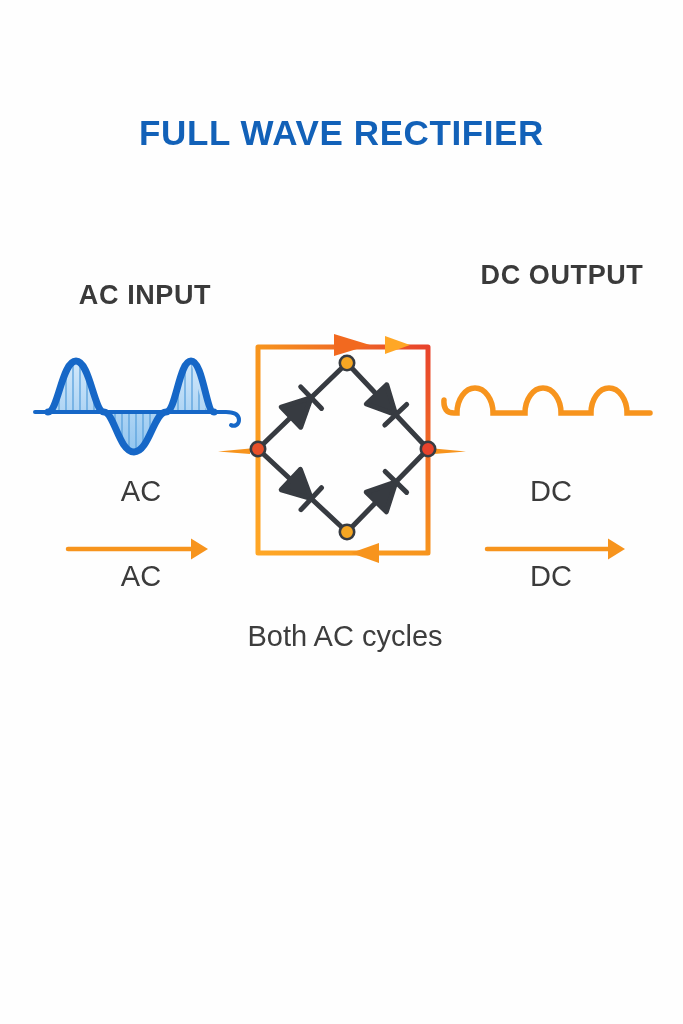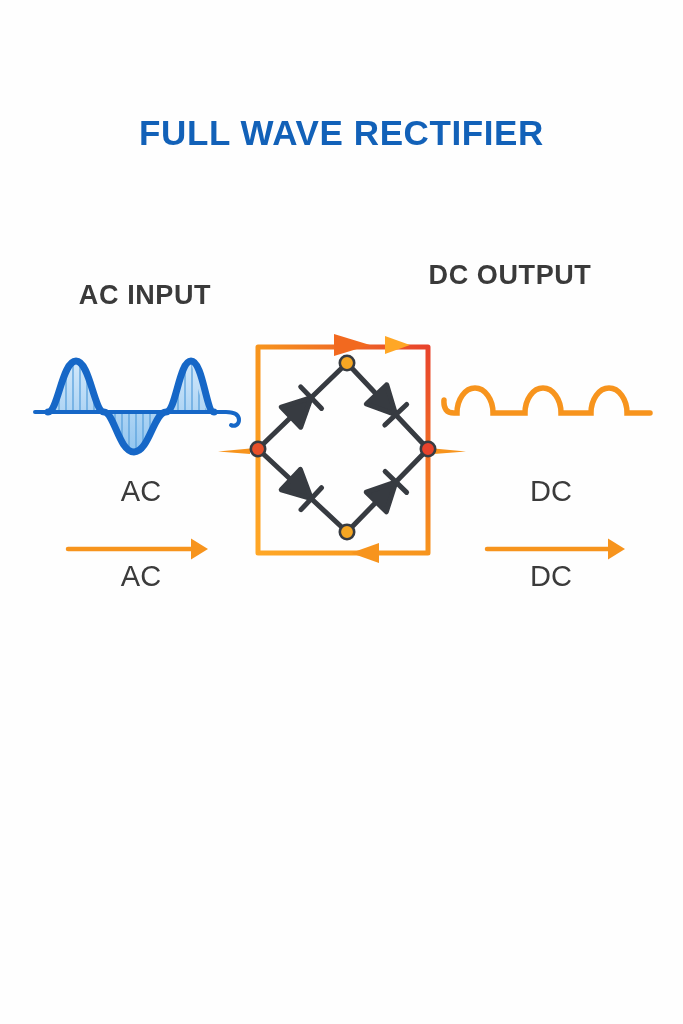--- a/index.html
+++ b/index.html
@@ -12,21 +12,21 @@
   .txt{position:absolute;white-space:nowrap;}
   .title{
     left:0;top:113px;width:683px;text-align:center;
     font-size:35px;font-weight:700;letter-spacing:.6px;color:var(--title-blue);
   }
   .section-heading{
     transform:translateX(-50%);
     font-size:27px;font-weight:700;letter-spacing:.6px;color:var(--heading-dark);
   }
   .ac-input-heading{left:145px;top:260px;margin-top:20px;}
-  .dc-output-heading{left:510px;top:260px;}
+  .dc-output-heading{left:562px;top:260px;}
   .flow-label{
     transform:translateX(-50%);
     font-size:29px;font-weight:400;color:var(--text-dark);
   }
   .ac-label-1{left:141px;top:475px;}
   .ac-label-2{left:141px;top:560px;}
   .dc-label-1{left:551px;top:475px;}
   .dc-label-2{left:551px;top:560px;}
   .caption{
     left:345px;top:615px;transform:translateX(-50%);
@@ -119,14 +119,15 @@
 
   <div class="txt section-heading ac-input-heading">AC INPUT</div>
   <div class="txt section-heading dc-output-heading">DC OUTPUT</div>
 
   <div class="txt flow-label ac-label-1">AC</div>
   <div class="txt flow-label ac-label-2">AC</div>
   <div class="txt flow-label dc-label-1">DC</div>
   <div class="txt flow-label dc-label-2">DC</div>
 
   <div class="txt caption">
+    <div>Both AC cycles</div>
   </div>
 </div>
 
 </body></html>

